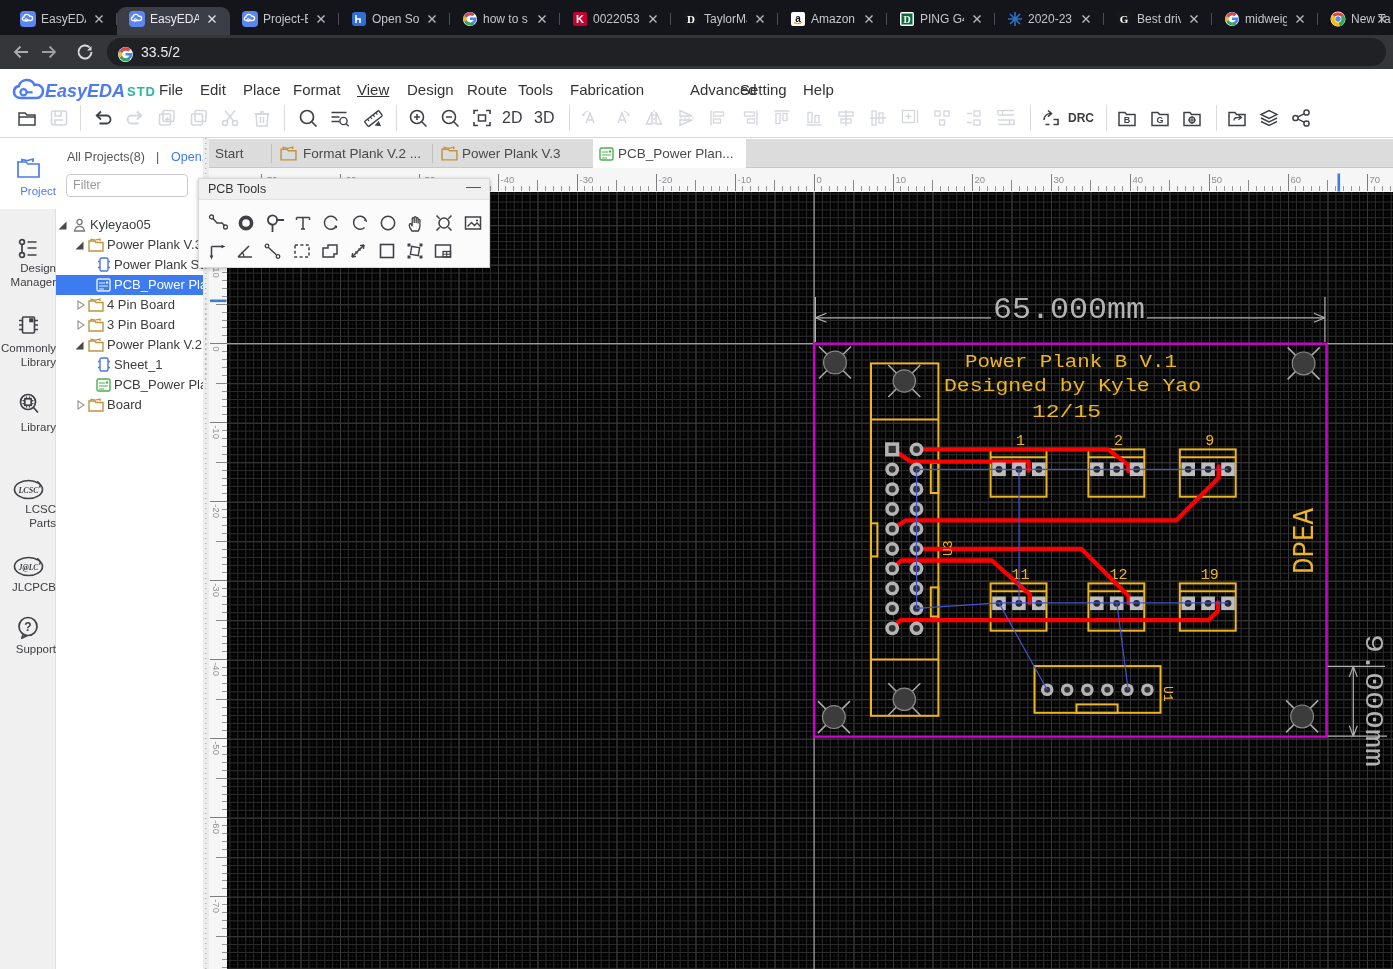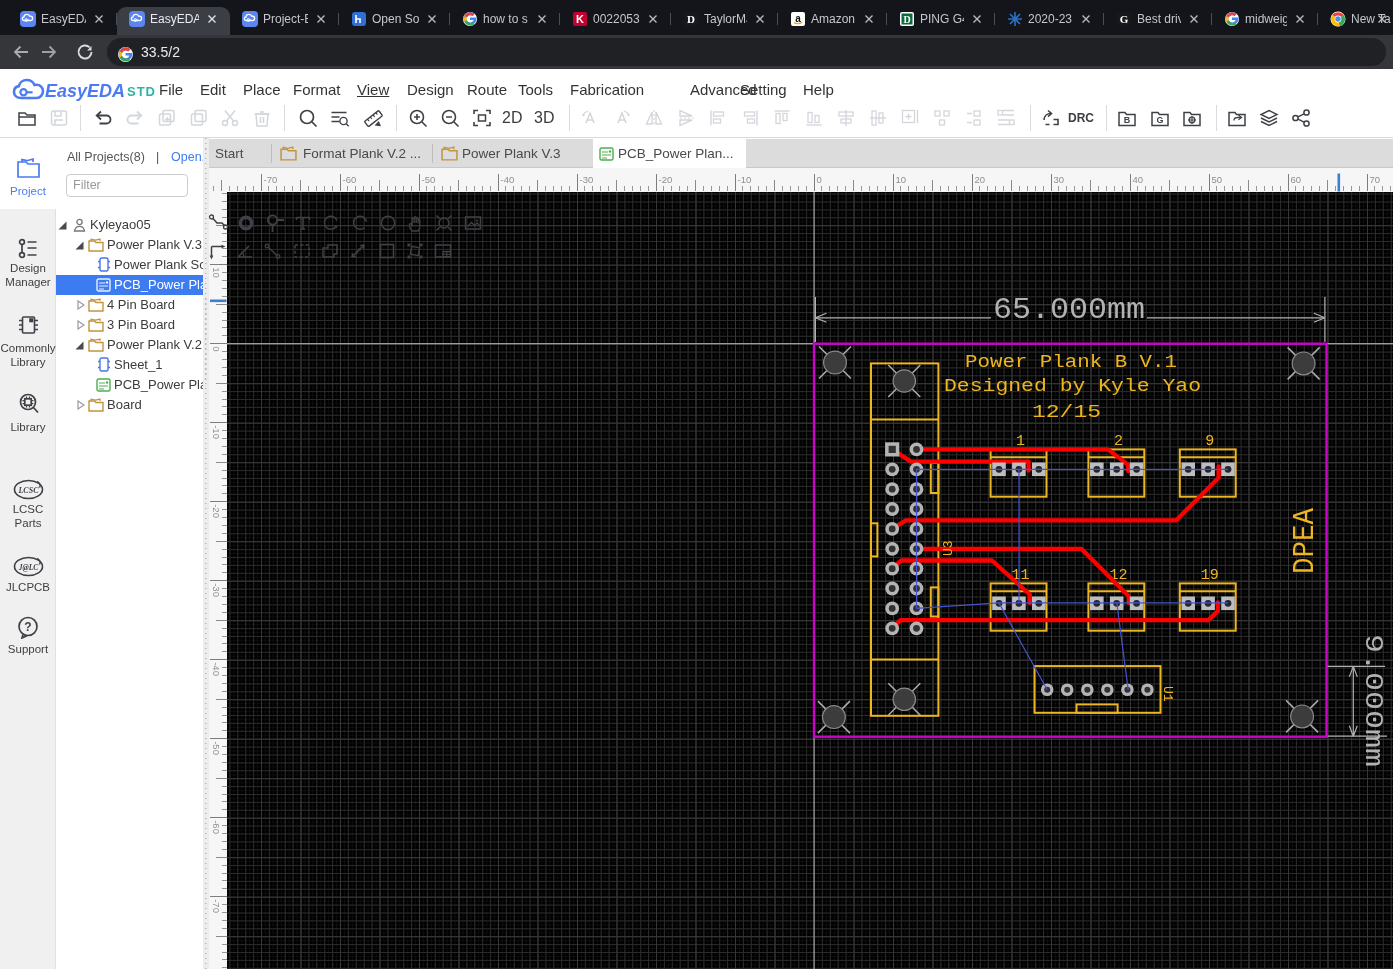--- a/index.html
+++ b/index.html
@@ -1,15 +1,15 @@
 <!DOCTYPE html>
 <html><head><meta charset="utf-8"><style>
 *{margin:0;padding:0}
 html,body{width:1393px;height:969px;overflow:hidden;background:#fff;font-family:"Liberation Sans",sans-serif}
-.sbt{position:absolute;left:0;width:56px;text-align:center;font-size:11.5px;line-height:14px}
+.sbt{position:absolute;left:0;width:56px;text-align:right;font-size:11.5px;line-height:14px}
 .trt{position:absolute;font-size:13px;color:#3c3c3c;white-space:nowrap;height:20px;line-height:14px}
 </style></head><body>
 <div style="position:relative;width:1393px;height:969px">
 <div style="position:absolute;left:0;top:0;width:1393px;height:35px;background:#14151a;">
       <svg style="position:absolute;left:20px;top:11px" width="16" height="16" viewBox="0 0 16 16">
         <rect x="0" y="0" width="16" height="16" rx="4" fill="#5b86f2"></rect>
         <path d="M4.2 9.6c-1.1 0-1.9-.8-1.9-1.8 0-.9.7-1.7 1.6-1.8.2-1.5 1.5-2.6 3-2.6 1.2 0 2.3.7 2.8 1.8.2-.1.5-.1.7-.1 1.2 0 2.2 1 2.2 2.2s-1 2.3-2.2 2.3z" fill="none" stroke="#fff" stroke-width="1.3"></path>
         <circle cx="6.2" cy="9" r="1.2" fill="none" stroke="#fff" stroke-width="1.1"></circle>
         <path d="M7.4 9h2.2" stroke="#fff" stroke-width="1.1"></path>
       </svg>
@@ -974,20 +974,25 @@
         <line x1="998.9" y1="602.9" x2="1047.2" y2="689.8"></line>
         <line x1="1116.8" y1="602.9" x2="1128.2" y2="689.8"></line>
         <line x1="916.5" y1="469.3" x2="916.5" y2="608.4"></line>
       </g>
       <text x="965" y="366.5" font-size="18" fill="#edb51f" font-family="Liberation Mono" textLength="212" lengthAdjust="spacingAndGlyphs">Power Plank B V.1</text>
       <text x="944" y="390.5" font-size="18" fill="#edb51f" font-family="Liberation Mono" textLength="257" lengthAdjust="spacingAndGlyphs">Designed by Kyle Yao</text>
       <text x="1032" y="416.5" font-size="18" fill="#edb51f" font-family="Liberation Mono" textLength="69" lengthAdjust="spacingAndGlyphs">12/15</text>
       <text transform="translate(952 556) rotate(-90)" font-size="13" fill="#edb51f" font-family="Liberation Mono">U3</text>
       <text transform="translate(1313 574) rotate(-90)" font-size="30" fill="#edb51f" font-family="Liberation Mono" textLength="66" lengthAdjust="spacingAndGlyphs">DPEA</text>
     </svg>
+<div style="position:absolute;left:198px;top:178px;width:292px;height:90px;background:#fbfbfb;border:1px solid #d8d8d8;box-shadow:0 1px 4px rgba(0,0,0,.25);box-sizing:border-box">
+      <div style="position:absolute;left:0;top:0;width:100%;height:21px;background:#f0f0f0;border-bottom:1px solid #e2e2e2;box-sizing:border-box"></div>
+      <div style="position:absolute;left:9px;top:3px;font-size:12.5px;color:#333">PCB Tools</div>
+      <div style="position:absolute;right:8px;top:-2px;font-size:15px;color:#555">—</div>
+    </div>
     <svg style="position:absolute;left:208.0px;top:212.6px" width="20" height="20" viewBox="0 0 20 20">
       <circle cx="3.5" cy="4" r="2" fill="none" stroke="#3f4146" stroke-width="1.3"></circle>
       <path d="M5 5.5l4 4.5h5l3 3" fill="none" stroke="#3f4146" stroke-width="1.5"></path>
       <circle cx="17.5" cy="14" r="2" fill="none" stroke="#3f4146" stroke-width="1.3"></circle>
     </svg>
     <svg style="position:absolute;left:236.3px;top:212.6px" width="20" height="20" viewBox="0 0 20 20">
       <circle cx="10" cy="10" r="5.6" fill="none" stroke="#3f4146" stroke-width="3.6"></circle>
     </svg>
     <svg style="position:absolute;left:264.6px;top:212.6px" width="20" height="20" viewBox="0 0 20 20">
       <circle cx="7.5" cy="7" r="4.6" fill="none" stroke="#3f4146" stroke-width="1.8"></circle>

